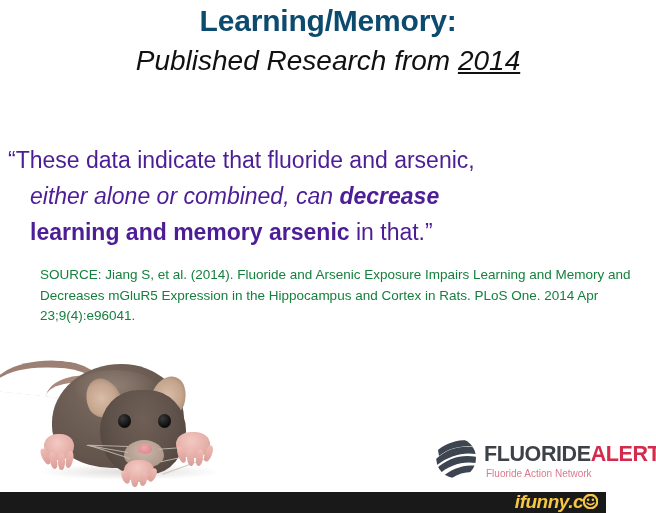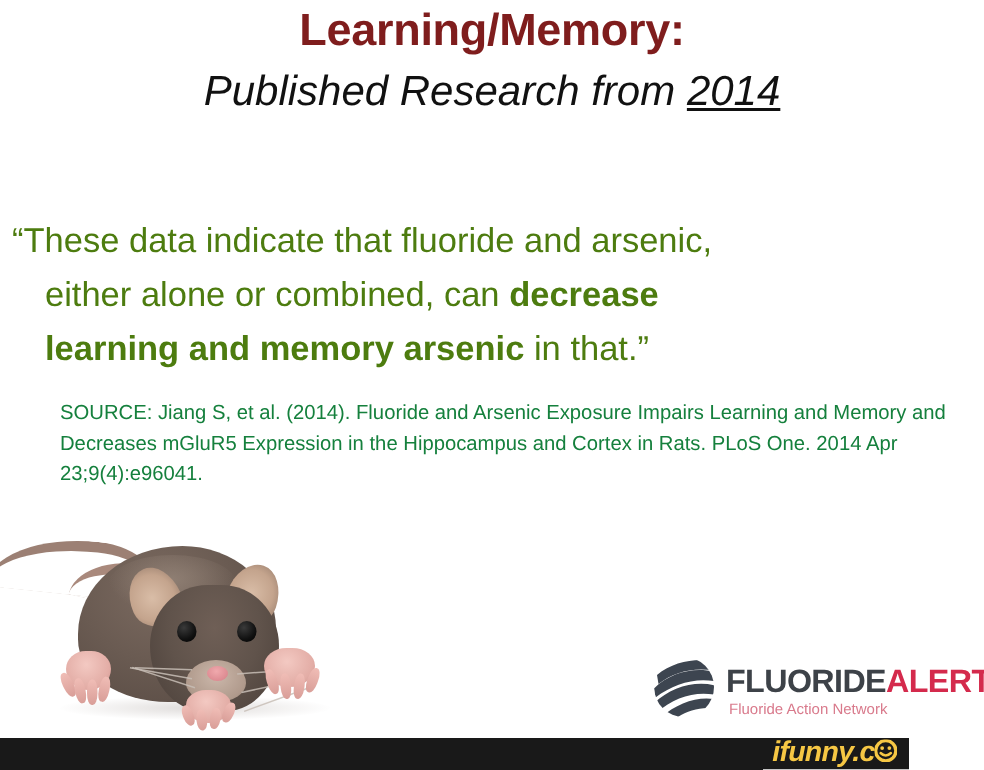--- a/index.html
+++ b/index.html
@@ -11,37 +11,37 @@
     overflow:hidden;
     position:relative;
   }
   .slide{position:absolute;inset:0;background:#fff;}
 
   
   .title-main{
     position:absolute;left:0;top:4px;width:656px;
     text-align:center;
     font-size:30px;font-weight:bold;letter-spacing:-0.2px;
-    line-height:34px;color:#7f1d1d;
+    line-height:34px;color:#0c4a6e;
   }
   .title-sub{
     position:absolute;left:0;top:44px;width:656px;
     text-align:center;
     font-size:28px;font-style:italic;font-weight:normal;
     line-height:34px;color:#111;
   }
   .title-sub .yr{text-decoration:underline;}
 
   
   .quote{
     position:absolute;left:8px;top:142px;width:642px;
-    font-size:23px;line-height:36px;color:#4d7c0f;
+    font-size:23px;line-height:36px;color:#4c1d95;
   }
   .quote .l1{display:block;text-indent:0;}
-  .quote .l2{display:block;padding-left:22px;}
+  .quote .l2{display:block;padding-left:22px;font-style:italic;}
   .quote .l3{display:block;padding-left:22px;}
   .quote b{font-weight:bold;}
 
   
   .source{
     position:absolute;left:40px;top:265px;width:600px;
     font-size:13.5px;line-height:20.5px;color:#15803d;
   }
 
   

